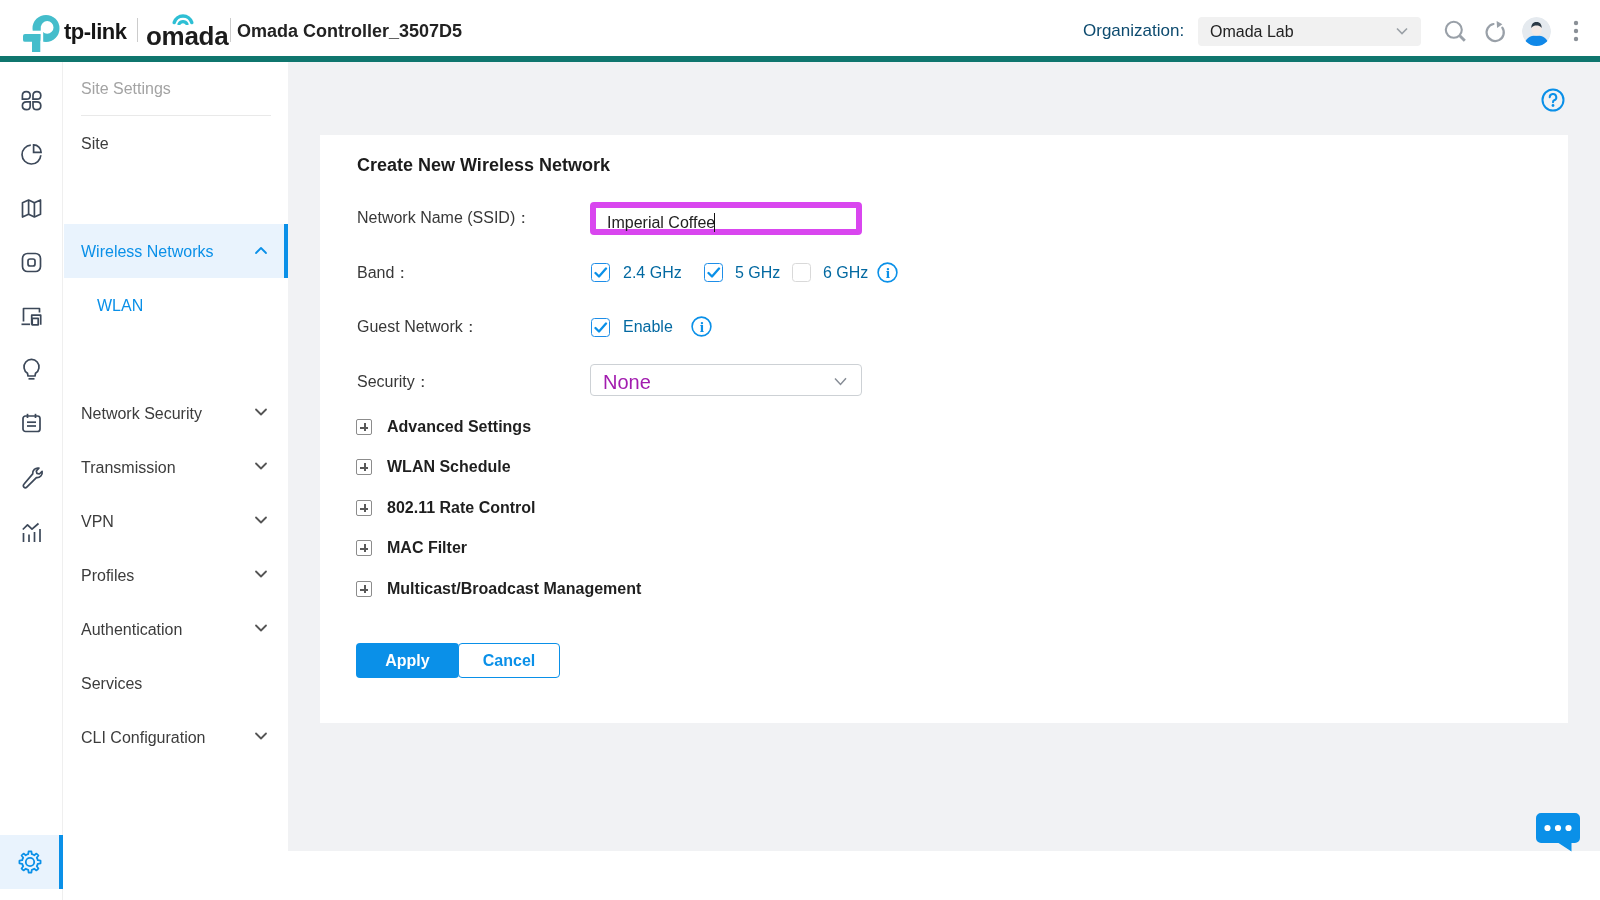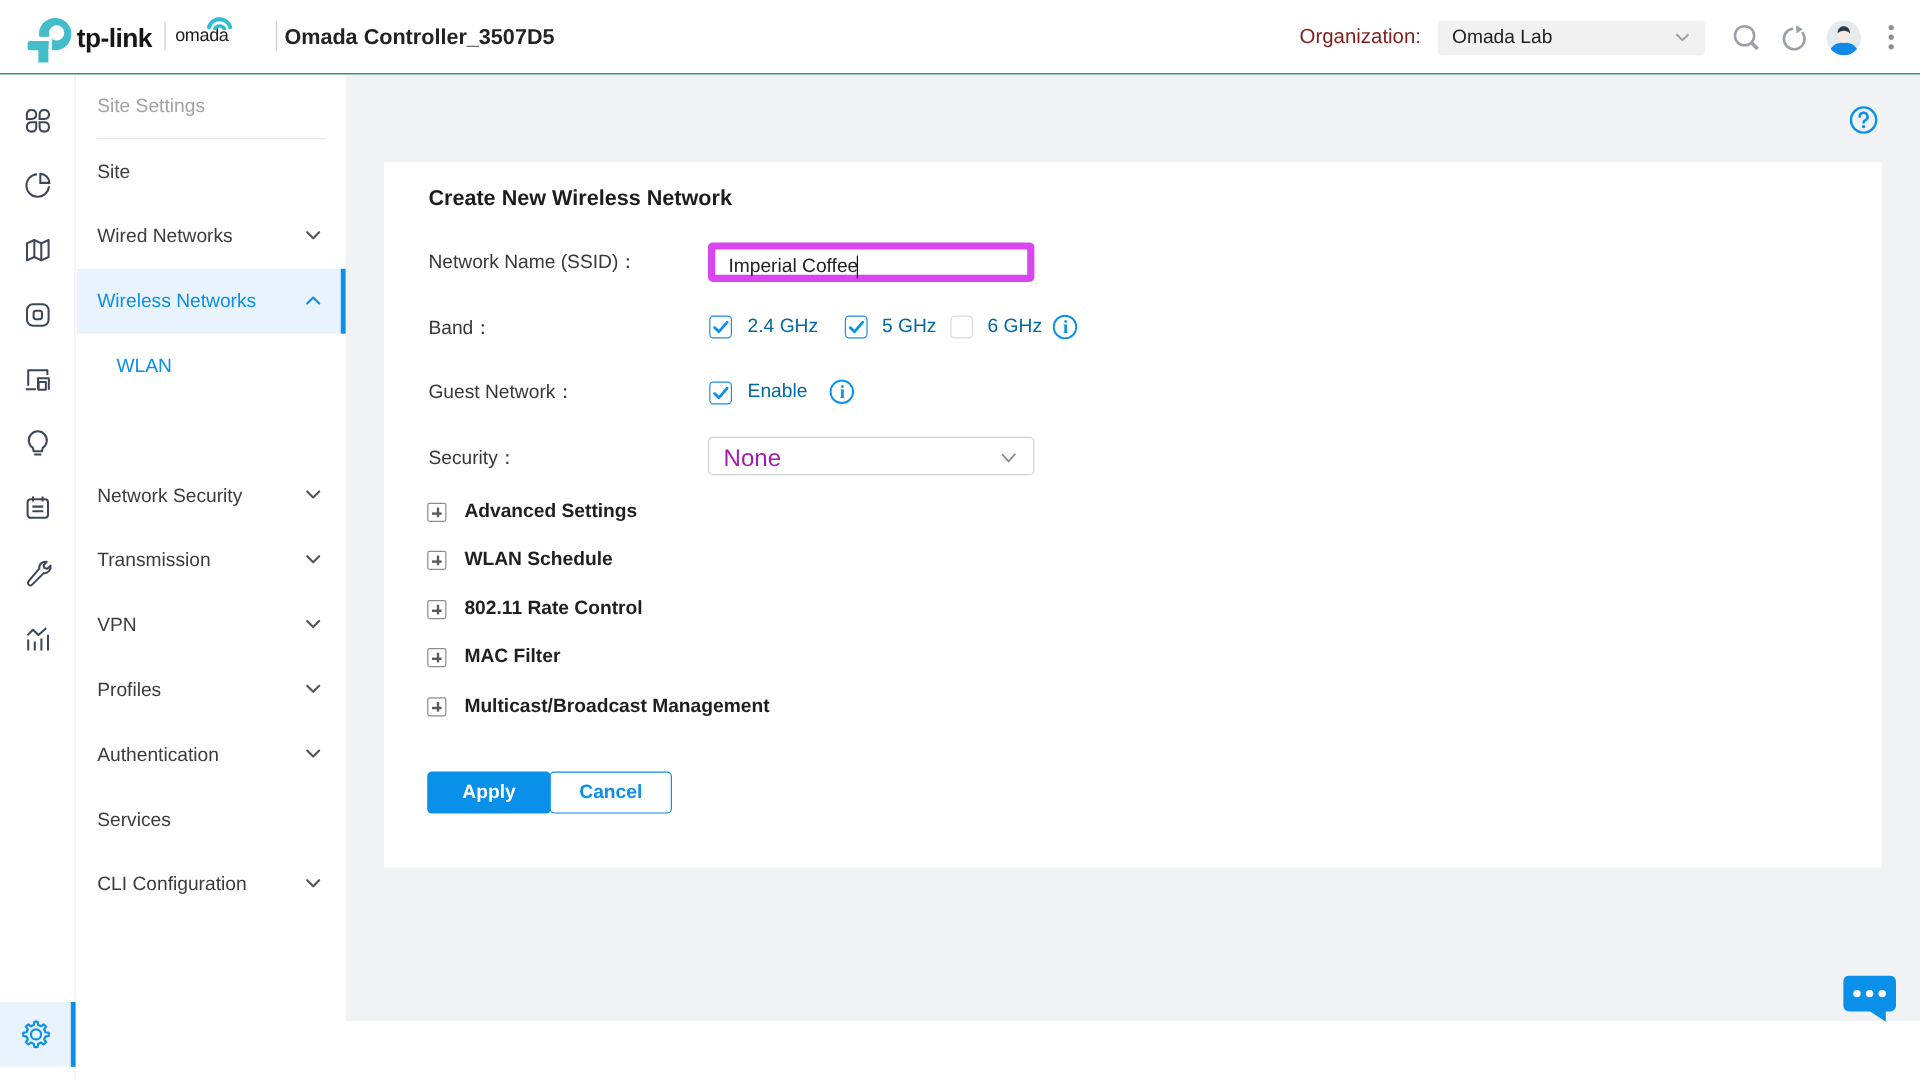--- a/index.html
+++ b/index.html
@@ -1,25 +1,25 @@
 <!DOCTYPE html>
 <html><head>
 <meta charset="utf-8">
 <style>
 * { margin:0; padding:0; box-sizing:border-box; }
 html,body { width:1600px; height:900px; background:#fff; font-family:"Liberation Sans", sans-serif; overflow:hidden; }
 
 
-#header { position:absolute; left:0; top:0; width:1600px; height:62px; background:#fff; border-bottom:1px solid #0f766e; z-index:10; }
+#header { position:absolute; left:0; top:0; width:1600px; height:62px; background:#fff; border-bottom:6px solid #0f766e; z-index:10; }
 #logo-tp { position:absolute; left:15px; top:10px; }
 #tplink-text { position:absolute; left:64px; top:19px; font-size:22px; font-weight:bold; color:#161616; letter-spacing:-0.5px; }
 .hdr-div { position:absolute; top:18px; width:1px; height:24px; background:#ccc; }
-#omada-text { position:absolute; left:146px; top:21px; font-size:15px; font-weight:normal; color:#1c1c1c; letter-spacing:-0.3px; }
+#omada-text { position:absolute; left:146px; top:21px; font-size:26px; font-weight:bold; color:#1c1c1c; letter-spacing:-0.3px; }
 #ctrl-name { position:absolute; left:237px; top:21px; font-size:18px; font-weight:bold; color:#222; }
-#org-label { position:absolute; left:1083px; top:21px; font-size:17px; color:#7f1d1d; }
+#org-label { position:absolute; left:1083px; top:21px; font-size:17px; color:#0c4a6e; }
 #org-select { position:absolute; left:1198px; top:17px; width:223px; height:29px; background:#f1f1f1; border-radius:4px; }
 #org-select .txt { position:absolute; left:12px; top:6px; font-size:16px; color:#222; }
 #org-select svg { position:absolute; right:12px; top:9px; }
 .hdr-ic { position:absolute; top:19px; }
 
 
 #rail { position:absolute; left:0; top:62px; width:63px; height:838px; background:#fff; border-right:1px solid #efefef; z-index:5; }
 .rail-ic { position:absolute; left:19px; width:25px; height:25px; color:#3c4859; }
 #gearcell { position:absolute; left:0; top:773px; width:59px; height:54px; background:#e9f3fd; }
 #gearbar { position:absolute; left:59px; top:773px; width:4px; height:54px; background:#0a90e8; }
@@ -174,26 +174,20 @@
   </div>
   <div id="gearbar"></div>
 </div>
 
 <div id="sidebar">
   <div id="nav-title">Site Settings</div>
   <div id="nav-divider"></div>
   <div class="nav" style="top:54px;">
       <span class="lbl">Site</span>
     </div>
-  <div class="nav" style="top:108px;">
-      <span class="lbl">Wired Networks</span>
-    <svg class="chev" width="14" height="9" viewBox="0 0 14 9">
-        <path d="M2 1.5 L7 6.5 L12 1.5" stroke="#555" stroke-width="1.8" fill="none" stroke-linecap="round" stroke-linejoin="round"></path>
-      </svg>
-  </div>
   <div class="nav sel" style="top:162px;">
       <span class="lbl">Wireless Networks</span>
     <svg class="chev" width="14" height="9" viewBox="0 0 14 9">
         <path d="M2 7 L7 2 L12 7" stroke="#0a90e8" stroke-width="1.8" fill="none" stroke-linecap="round" stroke-linejoin="round"></path>
       </svg>
     <div class="bar"></div>
   </div>
   <div class="nav" style="top:216px;color:#0a90e8;">
       <span class="sublbl">WLAN</span>
     </div>

